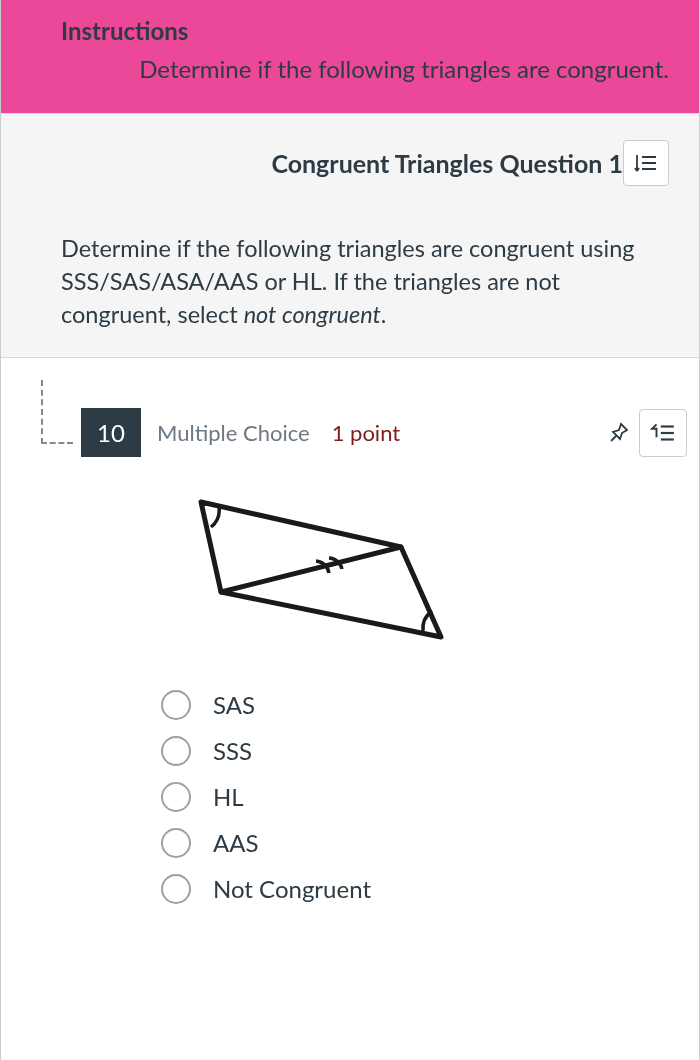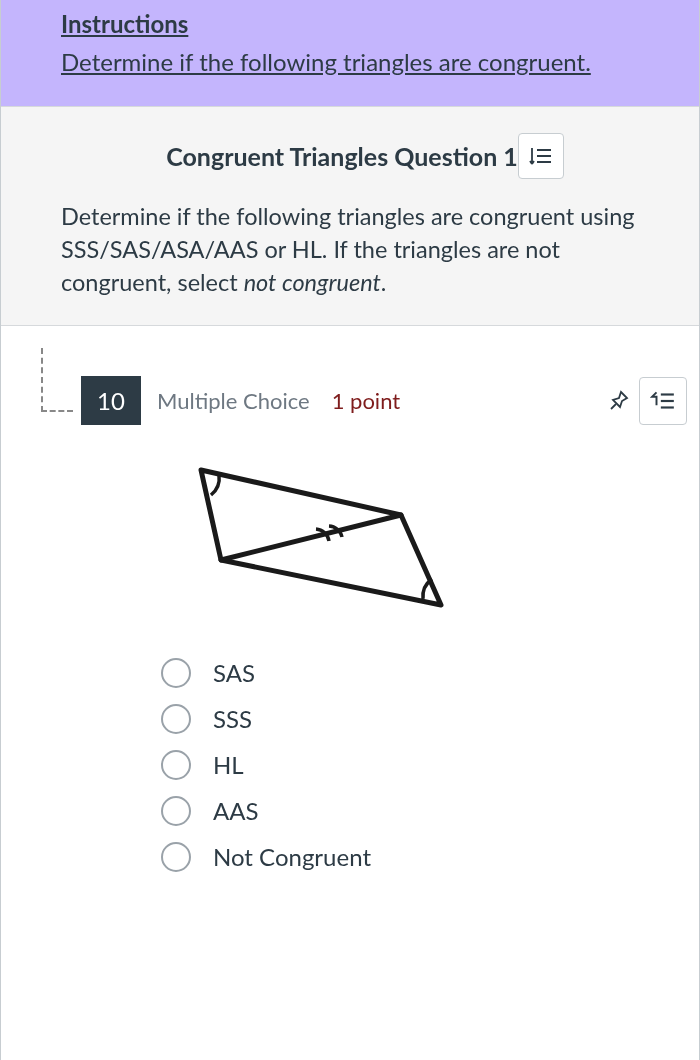--- a/index.html
+++ b/index.html
@@ -7,44 +7,44 @@
     font-family: "Lato", "Helvetica Neue", Arial, sans-serif;
     background: #fff;
     width: 700px;
     height: 1060px;
     color: #2d3b45;
     position: relative;
     border-left: 1px solid #c7cdd1;
     border-right: 1px solid #c7cdd1;
   }
   .instructions-block {
-    padding: 9px 30px 28px 60px;
-    background: #c4b5fd;
-    text-decoration: underline;
+    padding: 16px 30px 28px 60px;
+    background: #ec4899;
   }
   .instructions-title {
     font-weight: 700;
     font-size: 24px;
     margin-bottom: 8px;
   }
   .instructions-text {
     font-size: 24px;
     line-height: 1.35;
+    text-align: right;
   }
   .section-block {
     background: #f5f5f5;
     border-top: 1px solid #d6d9dc;
     border-bottom: 1px solid #d6d9dc;
     padding: 26px 30px 26px 60px;
   }
   .section-header {
     display: flex;
     align-items: center;
-    justify-content: center;
-    margin-bottom: 21px;
+    justify-content: flex-end;
+    margin-bottom: 46px;
   }
   .section-title {
     font-weight: 700;
     font-size: 25px;
   }
   .icon-btn {
     width: 46px;
     height: 46px;
     border: 1px solid #c7cdd1;
     background: #fff;

